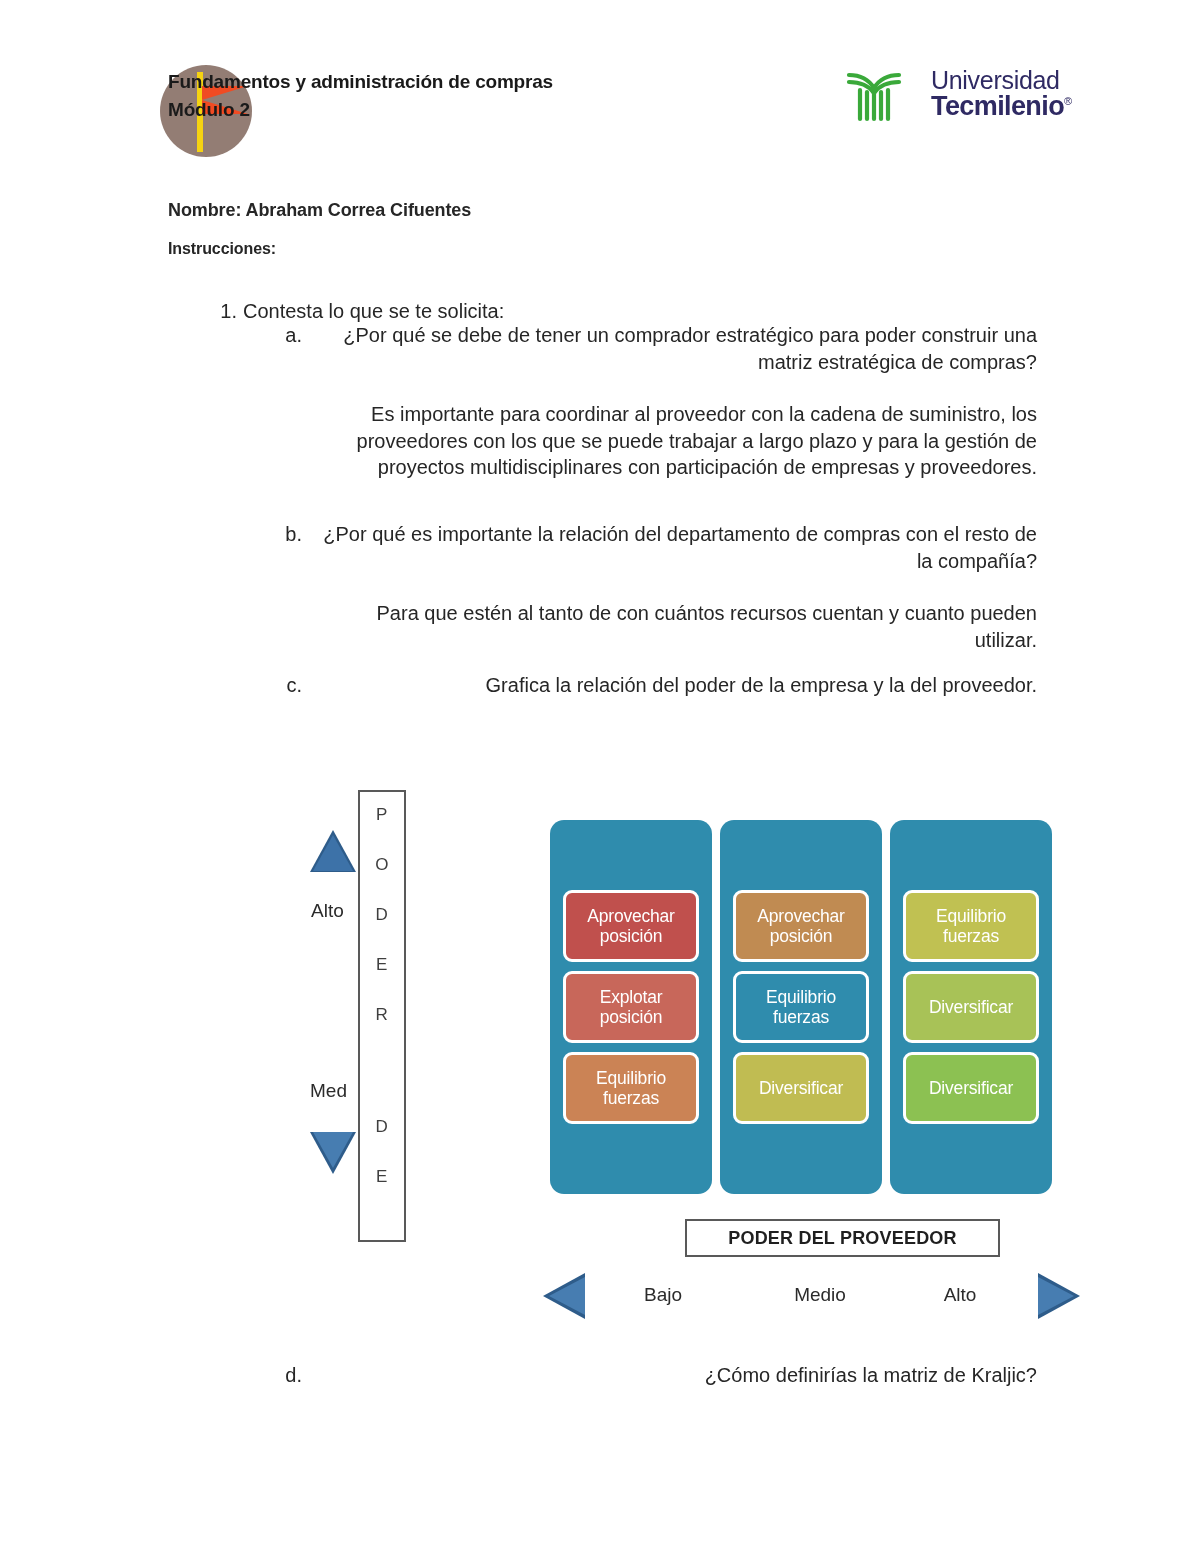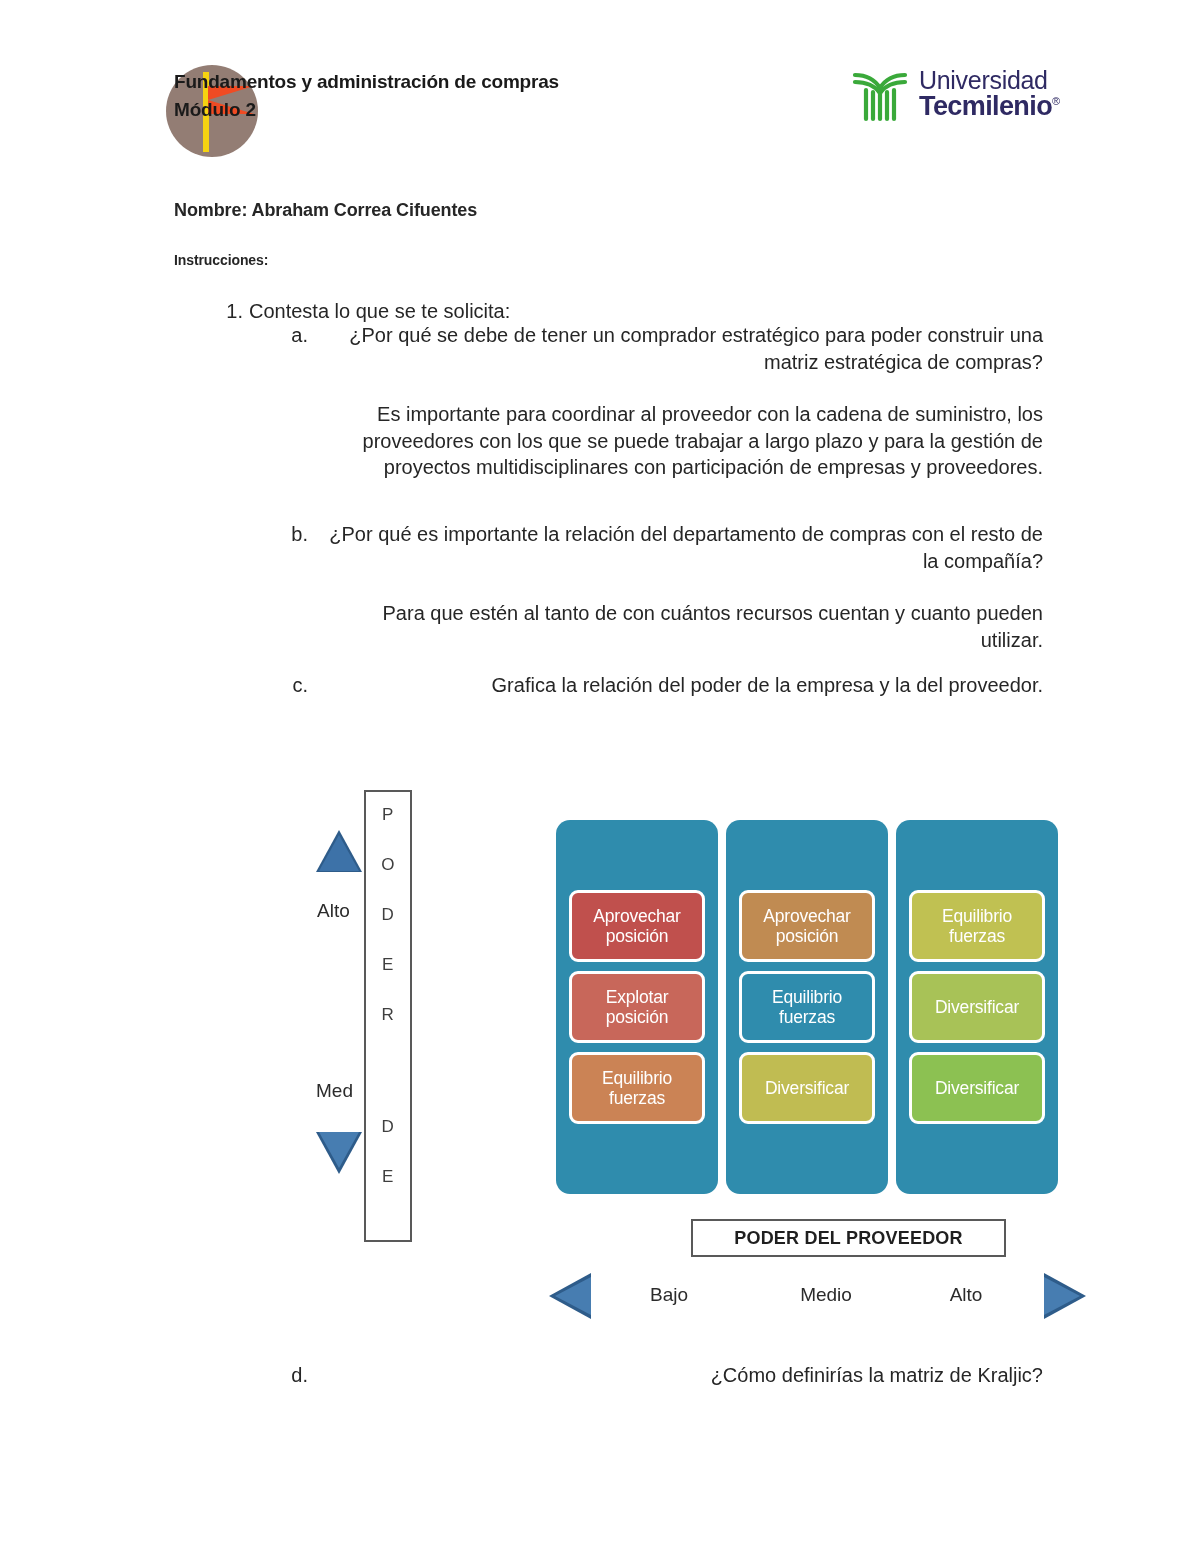--- a/index.html
+++ b/index.html
@@ -13,21 +13,20 @@
     position: relative;
     font-family: "Liberation Sans", sans-serif;
     color: #262626;
     overflow: hidden;
   }
 
   
   .page {
     position: absolute;
     inset: 0;
-    margin-left: 6px;
   }
 
   .watermark {
     position: absolute;
     left: 160px;
     top: 65px;
     width: 92px;
     height: 92px;
     border-radius: 50%;
     background: #8a7268;
@@ -71,21 +70,21 @@
   
   .logo {
     position: absolute;
     left: 845px;
     top: 58px;
     width: 200px;
     height: 72px;
     z-index: 5;
     display: flex;
     align-items: center;
-    gap: 10px;
+    gap: 28px;
   }
   .logo-mark { width: 58px; height: 56px; flex: none; }
   .logo-words {
     display: flex;
     flex-direction: column;
     line-height: 1.0;
     color: #2f2a63;
   }
   .logo-line1 {
     font-size: 25px;
@@ -104,22 +103,22 @@
     left: 168px;
     top: 200px;
     font-size: 18px;
     font-weight: bold;
     letter-spacing: -0.1px;
     text-align: right;
   }
   .instrucciones {
     position: absolute;
     left: 168px;
-    top: 252px;
-    font-size: 14px;
+    top: 240px;
+    font-size: 16px;
     font-weight: bold;
     letter-spacing: -0.1px;
   }
 
   .list-num {
     position: absolute;
     left: 205px;
     top: 298px;
     font-size: 20px;
     width: 830px;

